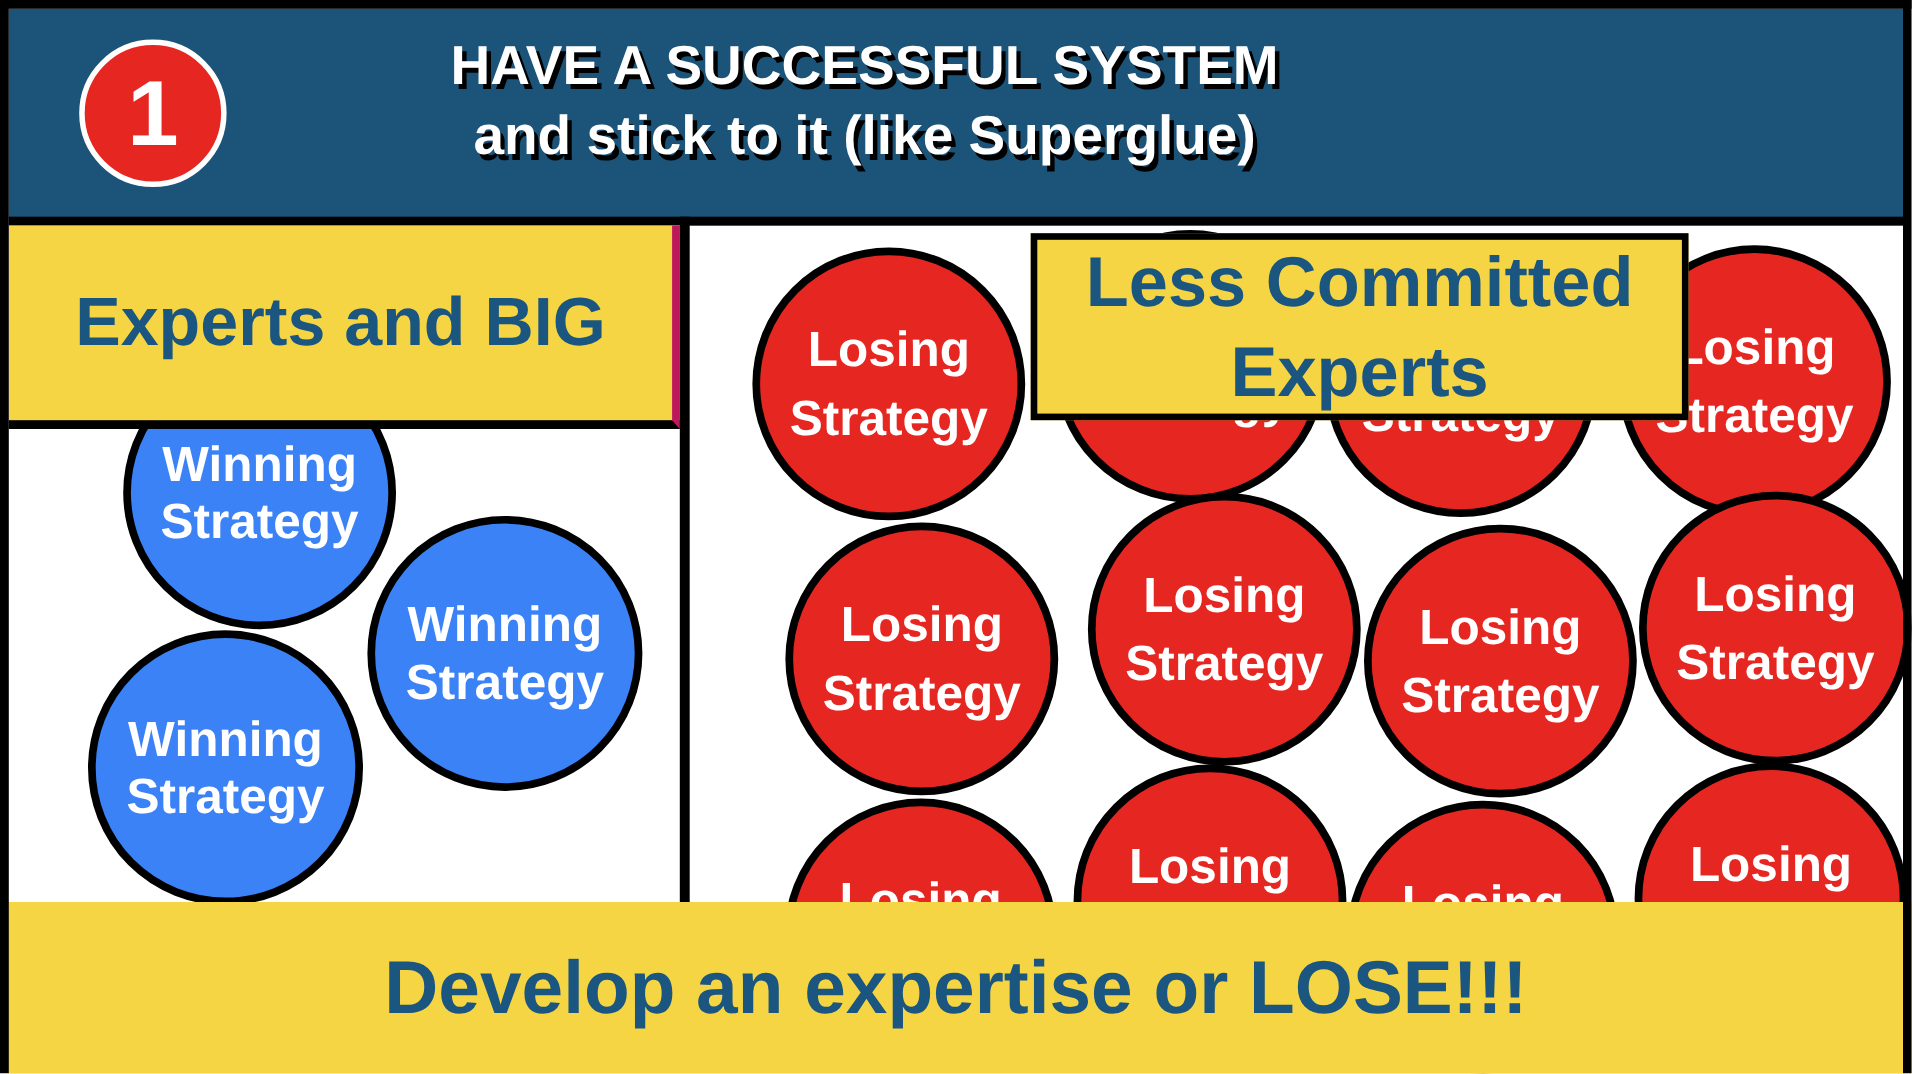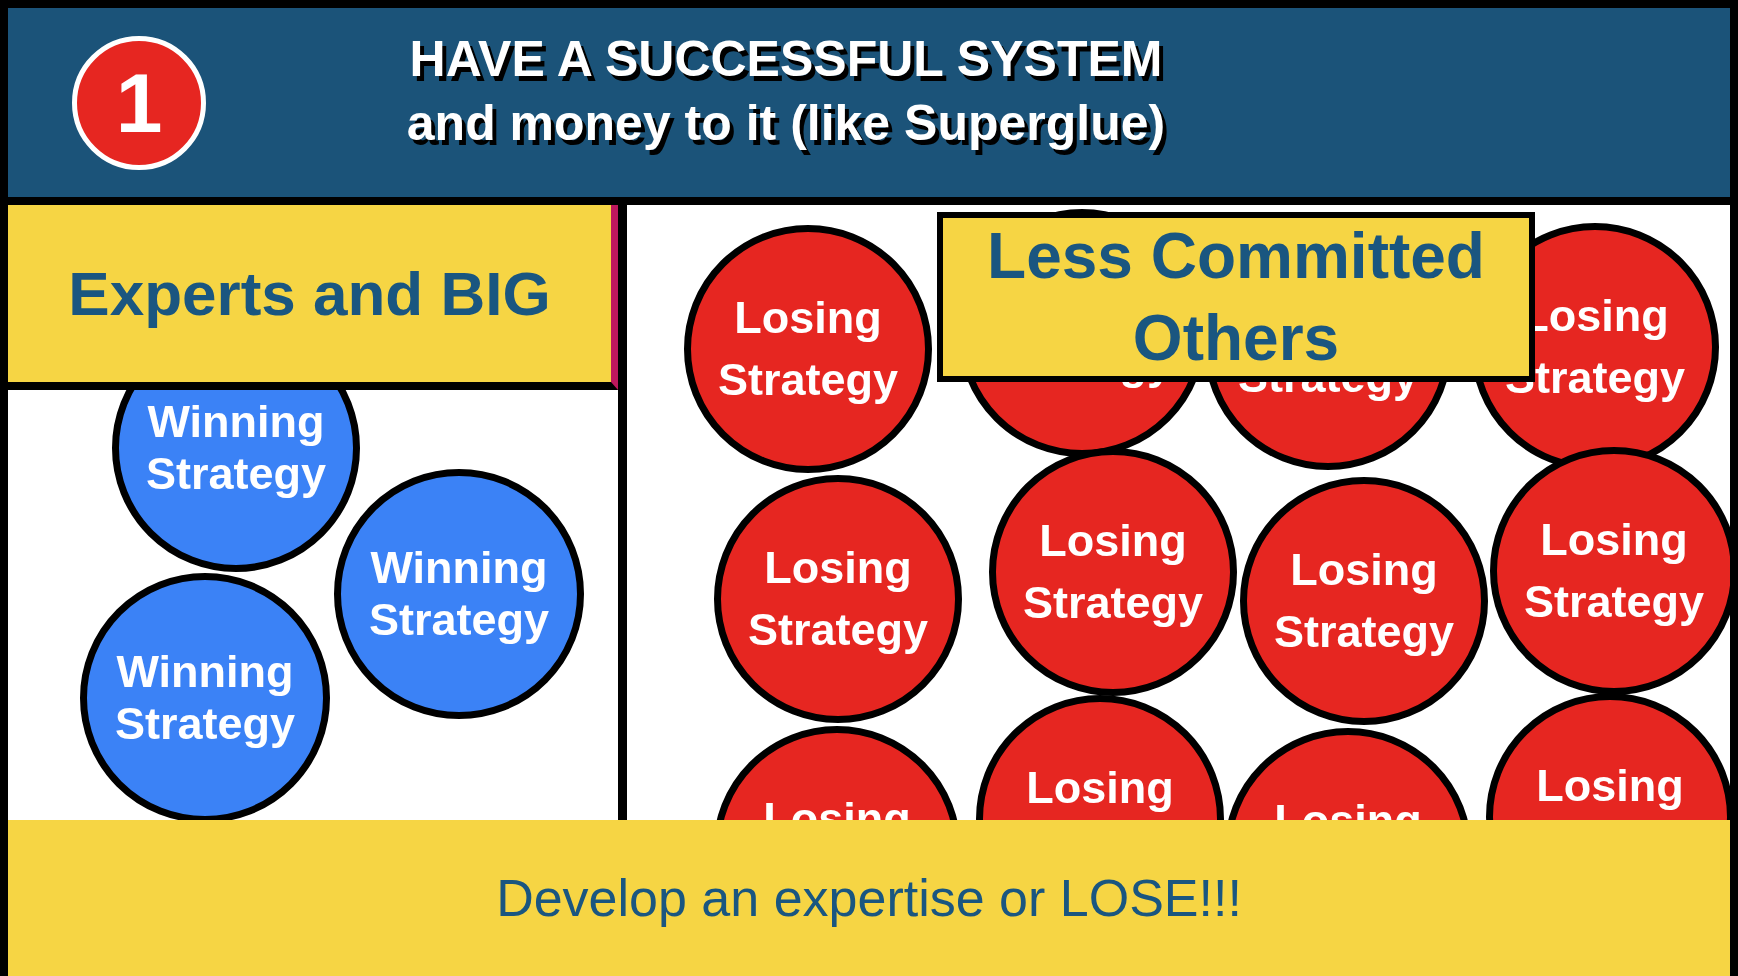--- a/index.html
+++ b/index.html
@@ -59,35 +59,35 @@
     color:#ffffff;font-weight:bold;font-size:45px;line-height:52px;
     text-align:center;z-index:2;
   }
   .green{background:#3b82f6;}
   .red{background:#e62621;gap:10px;}
 
   .banner{
     position:absolute;left:0;top:820px;width:1738px;height:156px;
     background:#f6d544;z-index:8;
     display:flex;align-items:center;justify-content:center;
-    color:#1a5680;font-weight:normal;font-size:52px;
+    color:#1a5680;font-weight:bold;font-size:68px;
   }
 </style>
 </head>
 <body>
 
 <div class="stage">
 
   <div class="header"></div>
   <div class="badge">
     <span>1</span>
   </div>
   <div class="title">
     <div class="l1">HAVE A SUCCESSFUL SYSTEM</div>
-    <div class="l2">and money to it (like Superglue)</div>
+    <div class="l2">and stick to it (like Superglue)</div>
   </div>
 
   <div class="divider"></div>
 
   <div class="circ green" style="left:112px;top:324px;width:248px;height:248px;">
     <span>Winning</span>
     <span>Strategy</span>
   </div>
   <div class="circ green" style="left:334px;top:469px;width:250px;height:250px;">
     <span>Winning</span>
@@ -145,21 +145,21 @@
   <div class="circ red" style="left:1486px;top:693px;width:248px;height:248px;">
     <span>Losing</span>
     <span>Strategy</span>
   </div>
 
   <div class="label-box box-left">
     <div>Experts and BIG</div>
   </div>
   <div class="label-box box-right">
     <div>Less Committed</div>
-    <div>Others</div>
+    <div>Experts</div>
   </div>
 
   <div class="banner">
     <span>Develop an expertise or LOSE!!!</span>
   </div>
 
   <div class="edge edge-top"></div>
   <div class="edge edge-left"></div>
   <div class="edge edge-right"></div>
 

